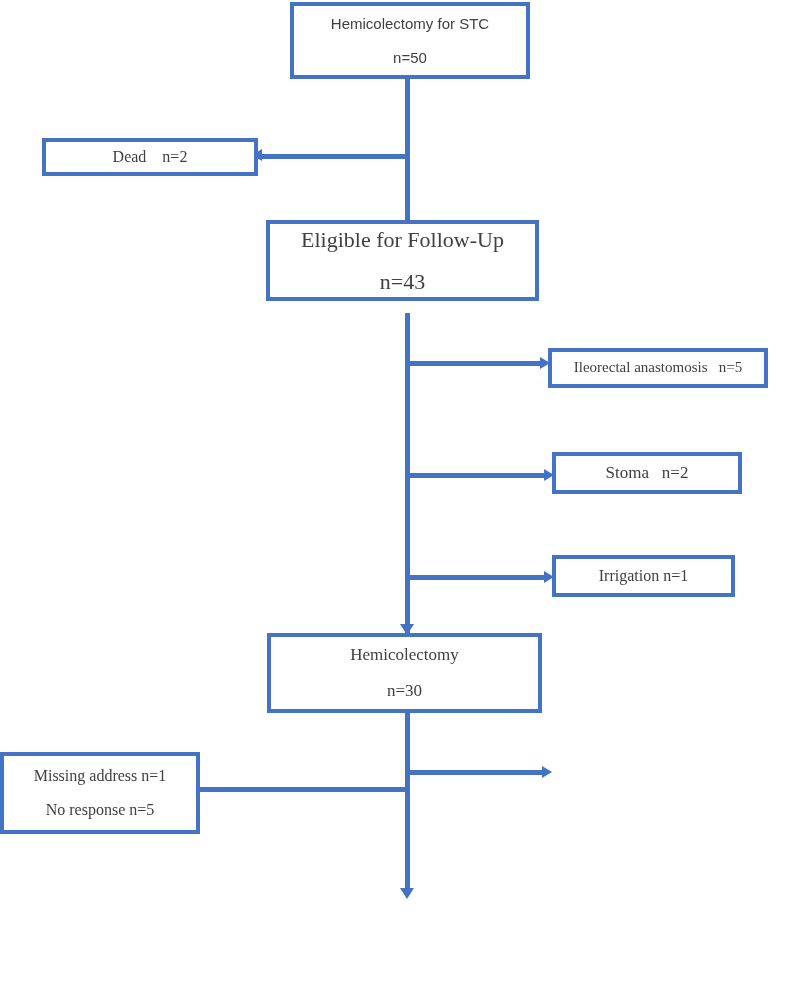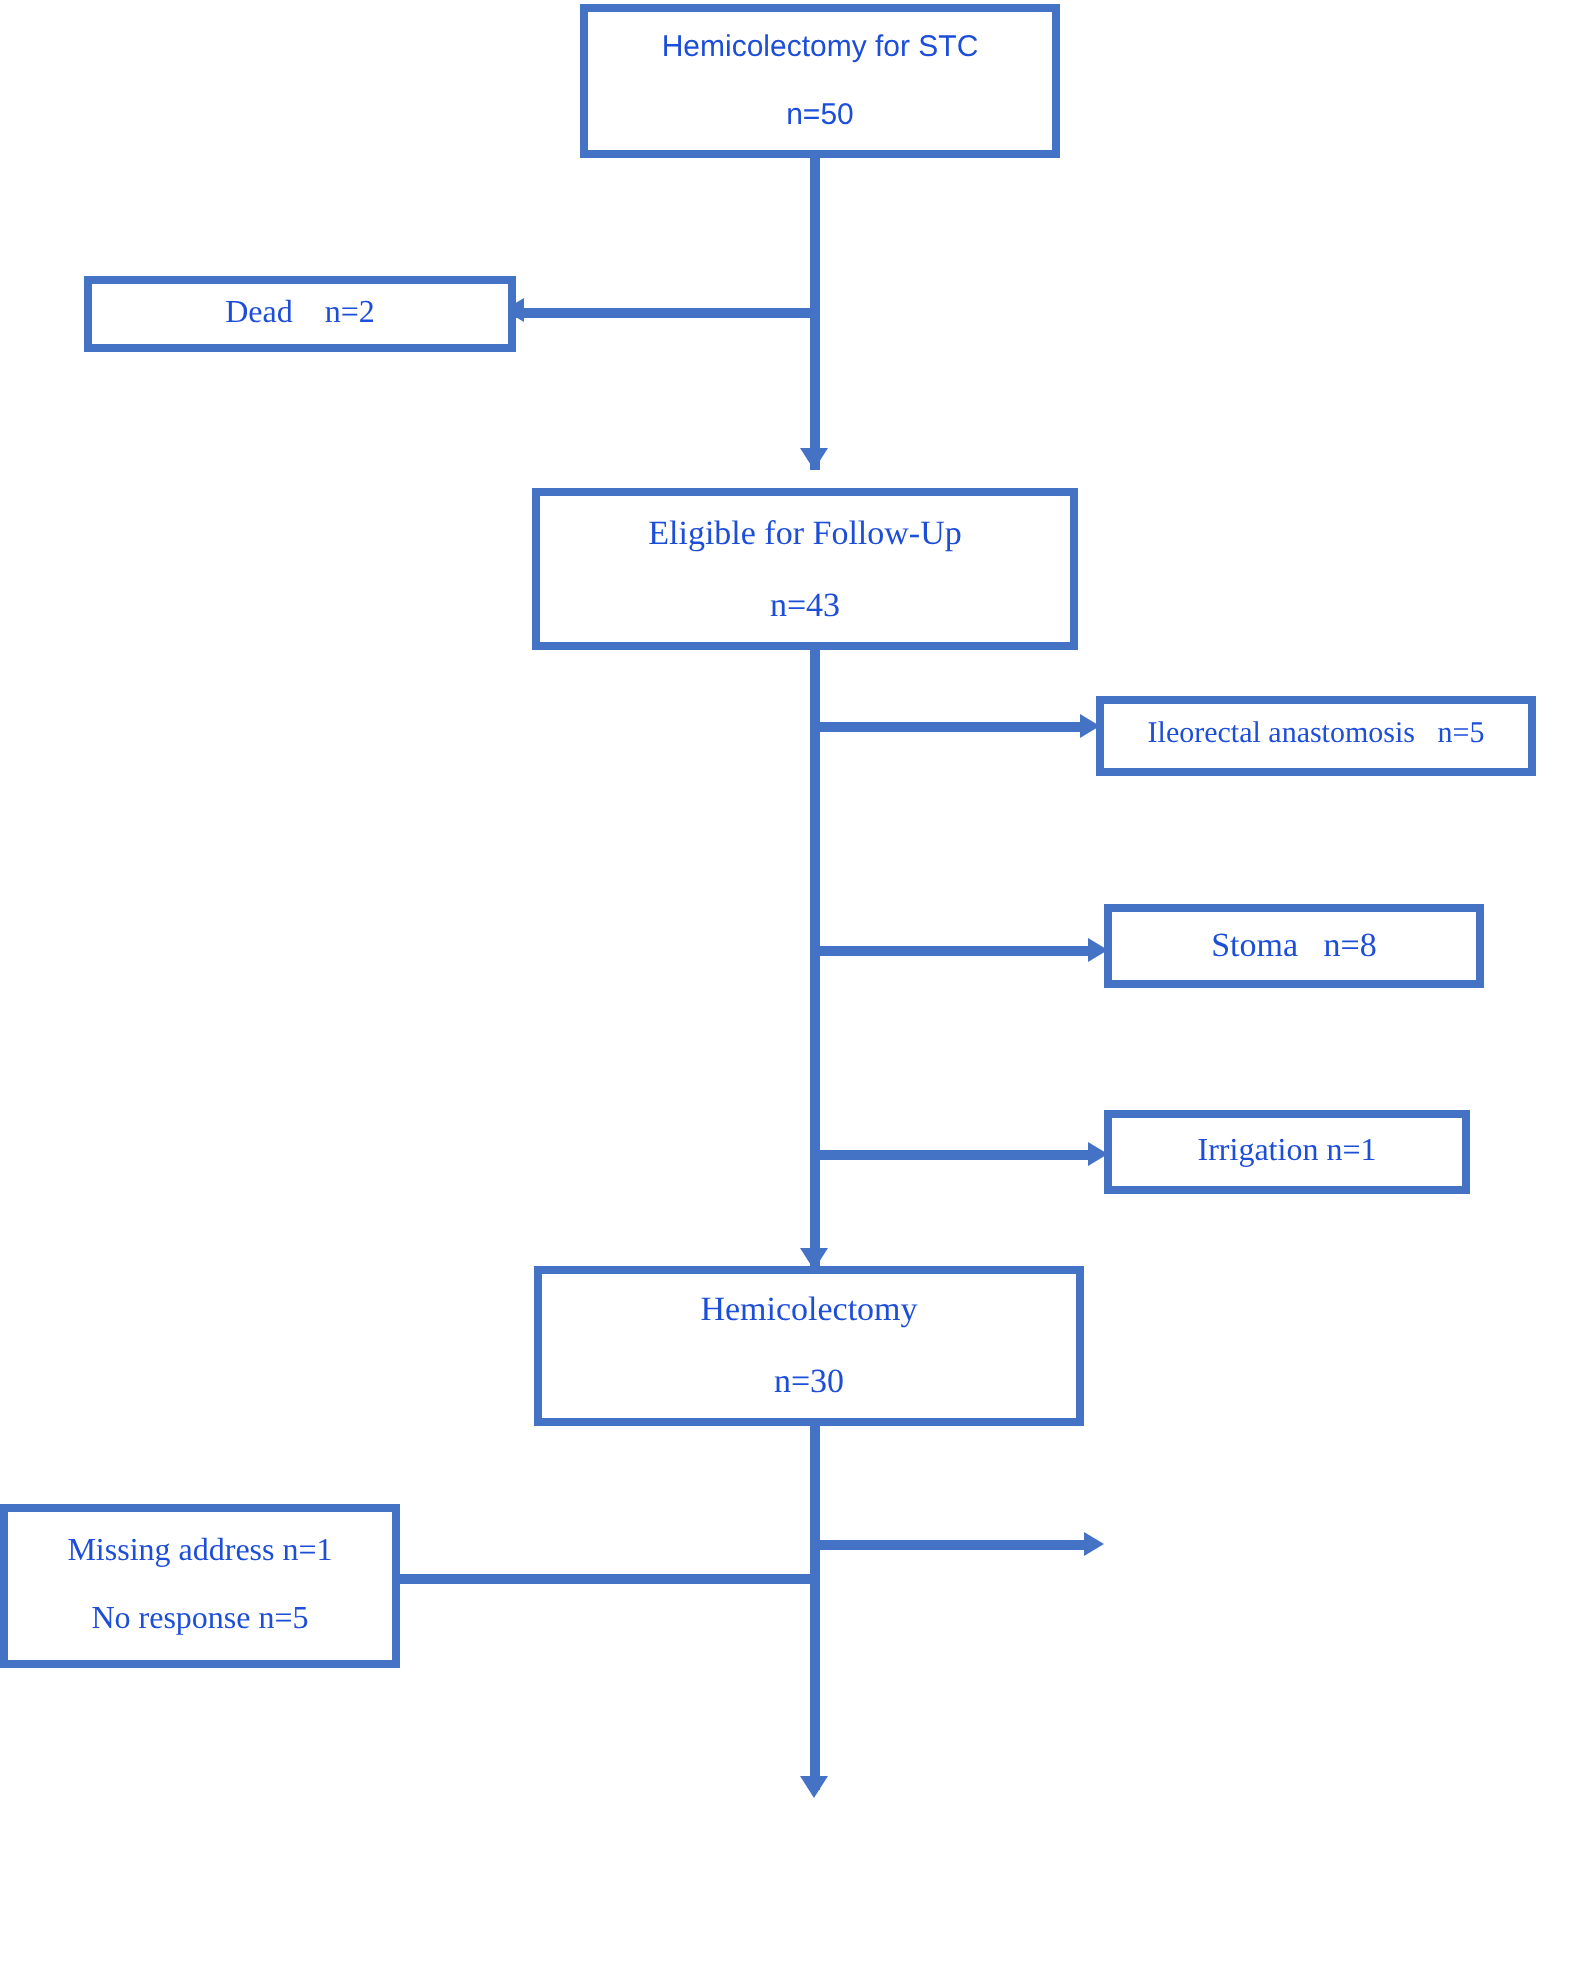--- a/index.html
+++ b/index.html
@@ -18,21 +18,21 @@
   .node {
     position: absolute;
     box-sizing: border-box;
     background: #ffffff;
     border: 4px solid #4472C4;
     display: flex;
     flex-direction: column;
     align-items: center;
     justify-content: center;
     text-align: right;
-    color: #1d4ed8;
+    color: #404040;
     z-index: 3;
   }
   .node .line1, .node .line2 {
     display: block;
     white-space: pre;
     line-height: 1.15;
   }
   .node.two-line .line1 { margin-bottom: 16px; }
 
   
@@ -104,31 +104,31 @@
 
   <div class="node two-line sans" style="left:290px; top:2px; width:240px; height:77px; font-size:15px;">
     <span class="line1">Hemicolectomy for STC</span>
     <span class="line2">n=50</span>
   </div>
 
   <div class="node" style="left:42px; top:138px; width:216px; height:38px; font-size:16px;">
     <span class="line1">Dead    n=2</span>
   </div>
 
-  <div class="node two-line" style="left:266px; top:244px; width:273px; height:81px; font-size:17px;">
+  <div class="node two-line" style="left:266px; top:220px; width:273px; height:81px; font-size:22px;">
     <span class="line1">Eligible for Follow-Up</span>
     <span class="line2">n=43</span>
   </div>
 
   <div class="node" style="left:548px; top:348px; width:220px; height:40px; font-size:15px;">
     <span class="line1">Ileorectal anastomosis   n=5</span>
   </div>
 
   <div class="node" style="left:552px; top:452px; width:190px; height:42px; font-size:17px;">
-    <span class="line1">Stoma   n=8</span>
+    <span class="line1">Stoma   n=2</span>
   </div>
 
   <div class="node" style="left:552px; top:555px; width:183px; height:42px; font-size:16px;">
     <span class="line1">Irrigation n=1</span>
   </div>
 
   <div class="node two-line" style="left:267px; top:633px; width:275px; height:80px; font-size:17px;">
     <span class="line1">Hemicolectomy</span>
     <span class="line2">n=30</span>
   </div>

